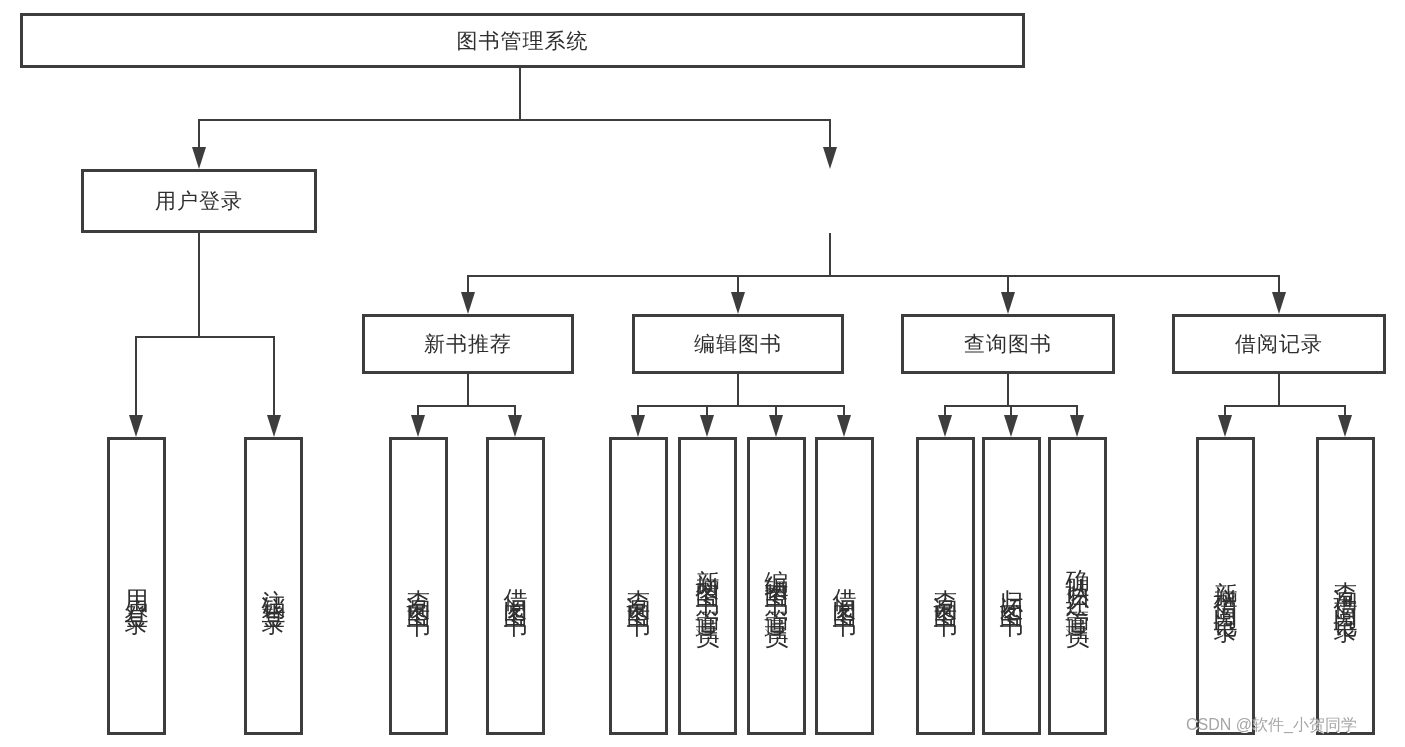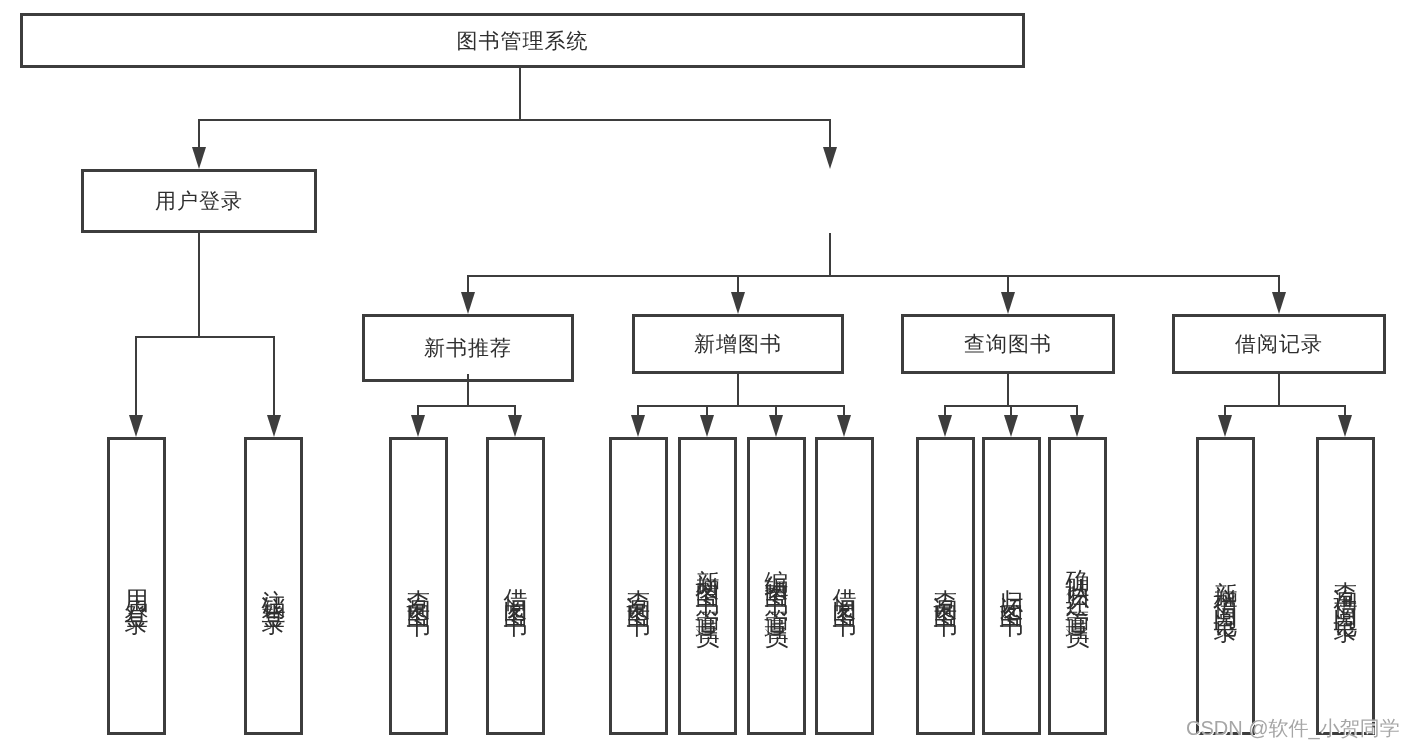--- a/index.html
+++ b/index.html
@@ -46,21 +46,21 @@
   .arr{
     position:absolute;width:0;height:0;
     border-left:7px solid transparent;
     border-right:7px solid transparent;
     border-top:22px solid var(--line);
   }
   
   .watermark{
     position:absolute;
     left:1186px;top:715px;
-    font-size:20px;
+    font-size:16px;
     color:var(--wm);
     white-space:nowrap;
     text-shadow:1px 1px 0 #ffffff;
     z-index:5;
   }
 </style>
 </head>
 <body>
 
 <div id="canvas">
@@ -91,25 +91,25 @@
   <div class="hline" style="left:467px;top:275px;width:813px"></div>
   <div class="vline" style="left:467px;top:275px;height:18px"></div>
   <div class="arr" style="left:461px;top:292px"></div>
   <div class="vline" style="left:737px;top:275px;height:18px"></div>
   <div class="arr" style="left:731px;top:292px"></div>
   <div class="vline" style="left:1007px;top:275px;height:18px"></div>
   <div class="arr" style="left:1001px;top:292px"></div>
   <div class="vline" style="left:1278px;top:275px;height:18px"></div>
   <div class="arr" style="left:1272px;top:292px"></div>
 
-  <div class="node" style="left:362px;top:314px;width:212px;height:68px">
+  <div class="node" style="left:362px;top:314px;width:212px;height:60px">
     <span class="hlabel">新书推荐</span>
   </div>
   <div class="node" style="left:632px;top:314px;width:212px;height:60px">
-    <span class="hlabel">新增图书</span>
+    <span class="hlabel">编辑图书</span>
   </div>
   <div class="node" style="left:901px;top:314px;width:214px;height:60px">
     <span class="hlabel">查询图书</span>
   </div>
   <div class="node" style="left:1172px;top:314px;width:214px;height:60px">
     <span class="hlabel">借阅记录</span>
   </div>
 
   <div class="vline" style="left:467px;top:374px;height:32px"></div>
   <div class="hline" style="left:417px;top:405px;width:99px"></div>

